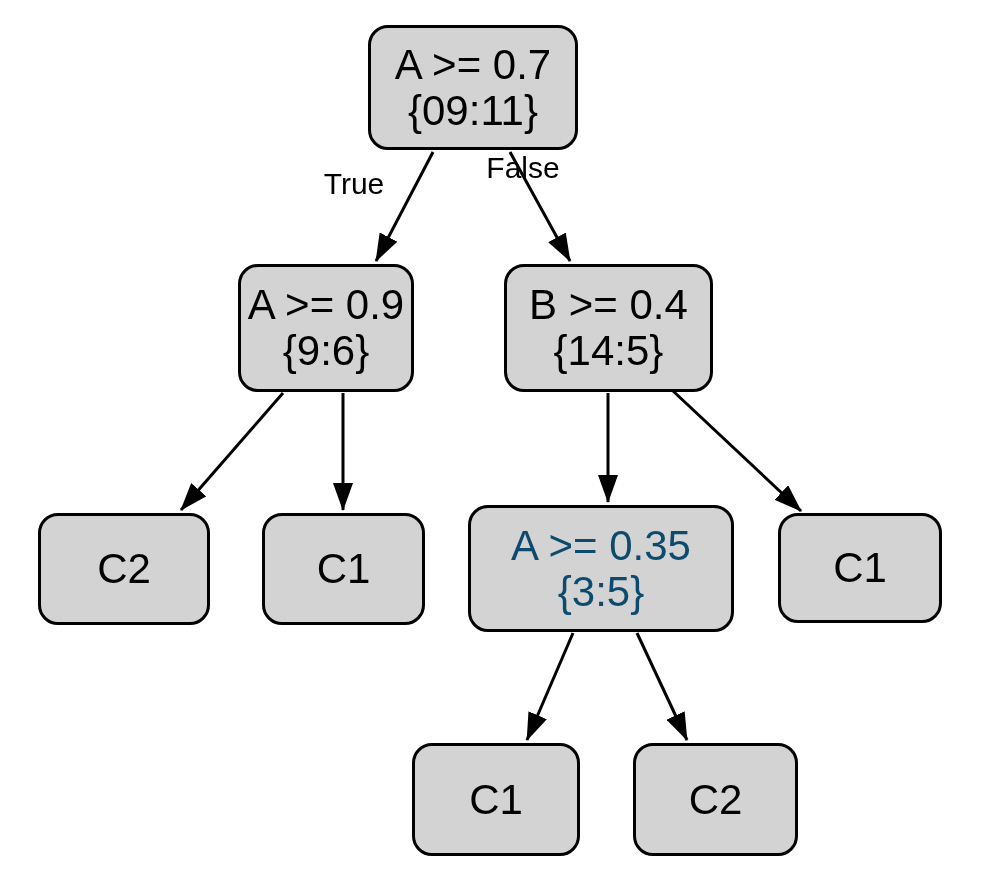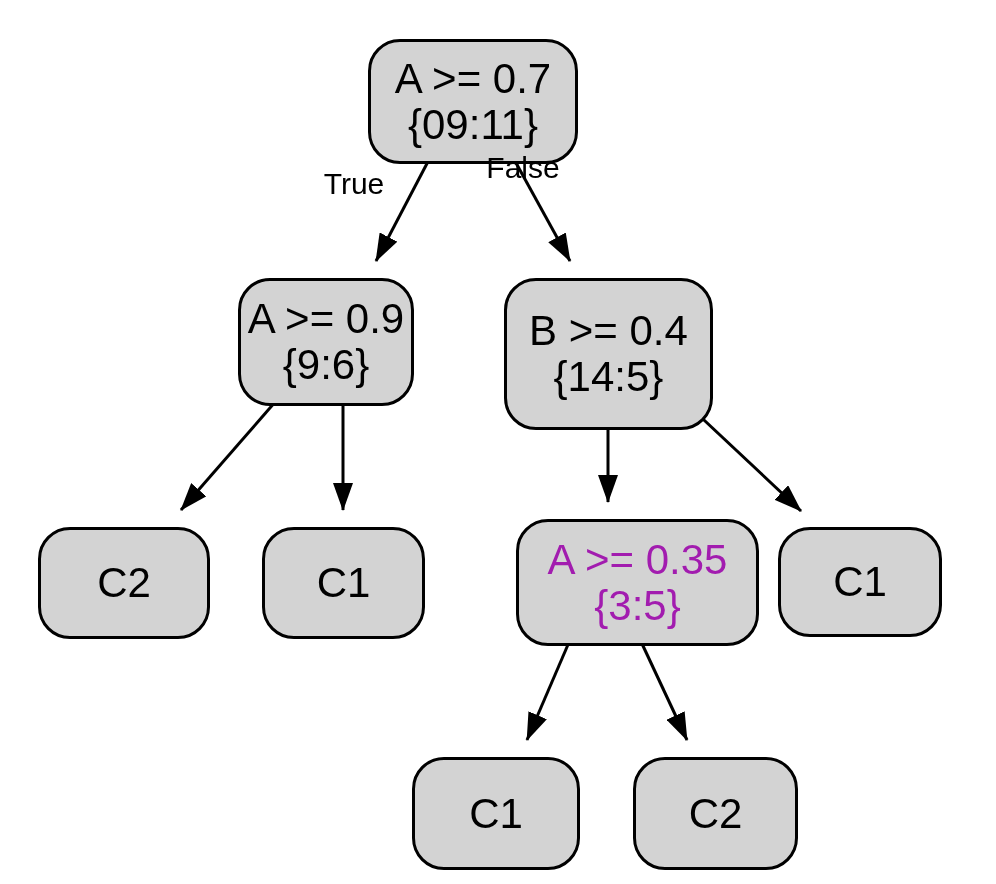--- a/index.html
+++ b/index.html
@@ -15,30 +15,29 @@
     position: absolute;
     left: 0; top: 0;
     width: 996px; height: 884px;
   }
   #node-group, #label-group { position: absolute; left: 0; top: 0; }
   .node {
     position: absolute;
     box-sizing: border-box;
     border-style: solid;
     border-width: 3px;
-    border-radius: 32px;
+    border-radius: 20px;
     display: flex;
     flex-direction: column;
     align-items: center;
     justify-content: center;
     text-align: center;
     font-size: 42px;
     line-height: 46px;
     white-space: nowrap;
-    margin-top: 14px;
   }
   .node-counts:empty { display: none; }
   .edge-label {
     position: absolute;
     transform: translate(-50%, -50%);
     font-size: 30px;
     line-height: 46px;
     white-space: nowrap;
   }
 </style>
@@ -65,33 +64,33 @@
   </svg>
   <div id="node-group">
       <div class="node" style="left: 368px; top: 25px; width: 210px; height: 125px; background: rgb(211, 211, 211); border-color: rgb(0, 0, 0); color: rgb(0, 0, 0);">
     <div class="node-line node-condition">A &gt;= 0.7</div>
     <div class="node-line node-counts">{09:11}</div>
   </div>
       <div class="node" style="left: 238px; top: 264px; width: 176px; height: 128px; background: rgb(211, 211, 211); border-color: rgb(0, 0, 0); color: rgb(0, 0, 0);">
     <div class="node-line node-condition">A &gt;= 0.9</div>
     <div class="node-line node-counts">{9:6}</div>
   </div>
-      <div class="node" style="left: 504px; top: 264px; width: 209px; height: 152px; background: rgb(211, 211, 211); border-color: rgb(0, 0, 0); color: rgb(0, 0, 0);">
+      <div class="node" style="left: 504px; top: 264px; width: 209px; height: 128px; background: rgb(211, 211, 211); border-color: rgb(0, 0, 0); color: rgb(0, 0, 0);">
     <div class="node-line node-condition">B &gt;= 0.4</div>
     <div class="node-line node-counts">{14:5}</div>
   </div>
       <div class="node" style="left: 38px; top: 513px; width: 172px; height: 112px; background: rgb(211, 211, 211); border-color: rgb(0, 0, 0); color: rgb(0, 0, 0);">
     <div class="node-line node-condition">C2</div>
 
   </div>
       <div class="node" style="left: 262px; top: 513px; width: 163px; height: 112px; background: rgb(211, 211, 211); border-color: rgb(0, 0, 0); color: rgb(0, 0, 0);">
     <div class="node-line node-condition">C1</div>
 
   </div>
-      <div class="node" style="left: 516px; top: 505px; width: 243px; height: 127px; background: rgb(211, 211, 211); border-color: rgb(0, 0, 0); color: #a21caf;">
+      <div class="node" style="left: 468px; top: 505px; width: 266px; height: 127px; background: rgb(211, 211, 211); border-color: rgb(0, 0, 0); color: #0c4a6e;">
     <div class="node-line node-condition">A &gt;= 0.35</div>
     <div class="node-line node-counts">{3:5}</div>
   </div>
       <div class="node" style="left: 778px; top: 513px; width: 164px; height: 110px; background: rgb(211, 211, 211); border-color: rgb(0, 0, 0); color: rgb(0, 0, 0);">
     <div class="node-line node-condition">C1</div>
 
   </div>
       <div class="node" style="left: 412px; top: 743px; width: 168px; height: 113px; background: rgb(211, 211, 211); border-color: rgb(0, 0, 0); color: rgb(0, 0, 0);">
     <div class="node-line node-condition">C1</div>
 

